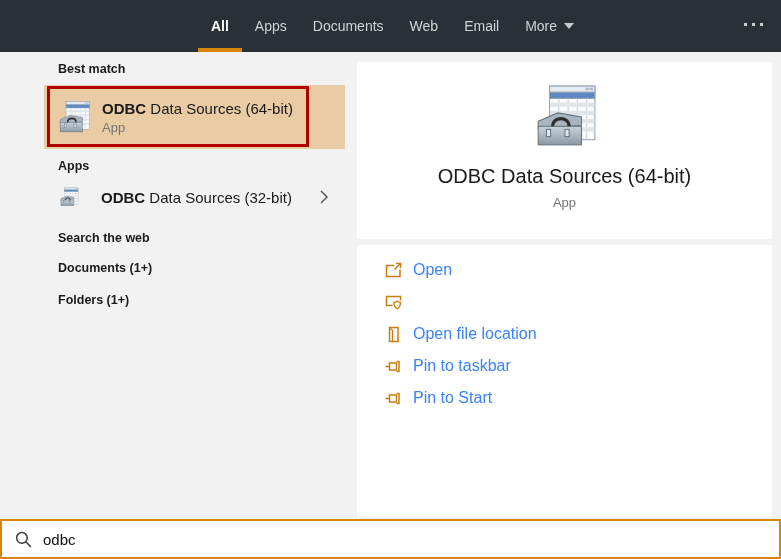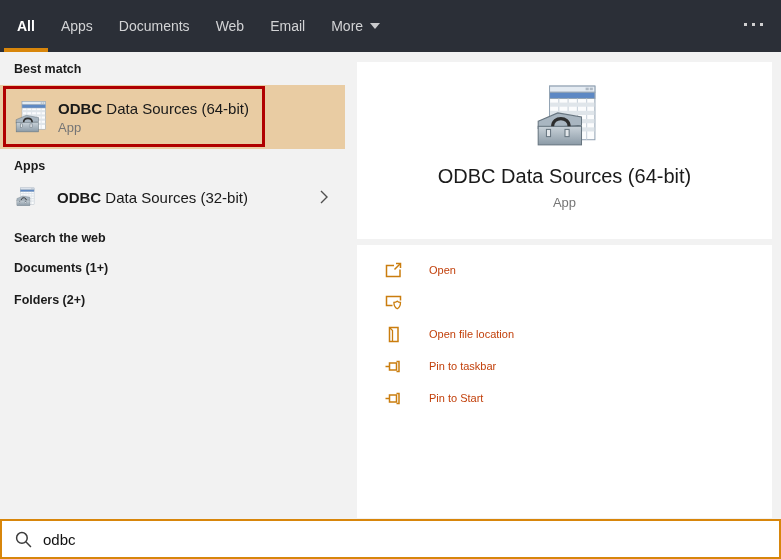--- a/index.html
+++ b/index.html
@@ -2,32 +2,32 @@
 <html><head>
 <meta charset="utf-8">
 <style>
   * { margin:0; padding:0; box-sizing:border-box; }
   html,body { width:781px; height:559px; }
   body { font-family:"Liberation Sans", sans-serif; background:#f2f2f2; overflow:hidden; }
   .screen { position:relative; width:781px; height:559px; background:#f2f2f2; }
 
   
   .topbar { position:absolute; left:0; top:0; width:781px; height:52px;
-            background:#2b2f37; display:flex; align-items:stretch; padding-left:4px; }
+            background:#2b2f37; display:flex; align-items:stretch; padding-left:4px;justify-content:center; }
   .tab { display:flex; align-items:center; gap:7px; padding:0 13px; font-size:14px;
          color:#d2d3d5; border-bottom:4px solid transparent; border-top:4px solid transparent;
          cursor:pointer; }
   .tab.active { color:#ffffff; font-weight:bold; border-bottom-color:#d8860b; }
   .dd-arrow { width:0; height:0; border-left:5px solid transparent; border-right:5px solid transparent;
               border-top:6px solid #c9cacc; display:inline-block; }
   .overflow { position:absolute; right:18px; top:23px; display:flex; gap:5px; cursor:pointer; }
   .overflow i { width:3px; height:3px; background:#d0d0d0; display:block; }
 
   
-  .left-panel { position:absolute; left:0; top:52px; width:345px; height:467px; background:#f2f2f2; }
+  .left-panel { position:absolute; left:0; top:52px; width:345px; height:467px; background:#f2f2f2;padding-left:44px; }
   .sec-header { margin-left:14px; font-size:12.5px; font-weight:700; color:#1b1b1b; line-height:16px; }
   .h-bestmatch { padding-top:9px; }
   .h-apps { margin-top:9px; }
   .h-web { margin-top:17px; }
   .h-docs { margin-top:14px; cursor:pointer; }
   .h-folders { margin-top:16px; cursor:pointer; }
 
   .best-row { position:relative; margin-top:8px; height:64px; background:#e9cca3;
               display:flex; align-items:center; cursor:pointer; }
   .best-row .app-ico { width:34px; height:34px; margin-left:13px; flex:0 0 auto; }
@@ -51,21 +51,21 @@
   
   .right-panel { position:absolute; left:345px; top:52px; width:436px; height:467px; background:#f2f2f2; }
   .card { position:absolute; left:12px; right:9px; background:#ffffff; }
   .card1 { top:10px; height:177px; text-align:center; }
   .card1 .big-ico { width:66px; height:66px; margin-top:21px; }
   .card1 .ptitle { font-size:20px; color:#1b1b1b; margin-top:12px; }
   .card1 .psub { font-size:13px; color:#757575; margin-top:7px; }
   .card2 { top:193px; height:273px; padding-top:9px; }
   .action-row { height:32px; display:flex; align-items:center; padding-left:28px; cursor:pointer; }
   .action-row .a-ico { width:17px; height:17px; flex:0 0 auto; }
-  .action-row .a-label { margin-left:27px; font-size:11px; color:#c2410c; }
+  .action-row .a-label { margin-left:11px; font-size:16px; color:#3b82f6; }
 
   
   .searchbar { position:absolute; left:0; bottom:0; width:781px; height:40px; background:#ffffff;
                border:2px solid #d8860b; display:flex; align-items:center; }
   .searchbar .mag { margin-left:13px; flex:0 0 auto; }
   .searchbar input { border:none; outline:none; margin-left:11px; font-size:15px; color:#111111;
                      font-family:"Liberation Sans", sans-serif; flex:1; background:transparent; }
   .hidden-defs { position:absolute; width:0; height:0; overflow:hidden; }
 </style>
 </head>
@@ -182,21 +182,21 @@
       <div class="label"><b>ODBC</b><span> Data Sources (32-bit)</span></div>
       <svg class="chev" width="8" height="14">
           <use href="#chev-icon"></use>
         </svg>
     </div>
 
     <div class="sec-header h-web">Search the web</div>
 
 
     <div class="sec-header h-docs">Documents (1+)</div>
-    <div class="sec-header h-folders">Folders (2+)</div>
+    <div class="sec-header h-folders">Folders (1+)</div>
   </div>
 
   <div class="right-panel">
     <div class="card card1">
       <svg class="big-ico">
           <use href="#odbc-icon"></use>
         </svg>
       <div class="ptitle">ODBC Data Sources (64-bit)</div>
       <div class="psub">App</div>
     </div>

